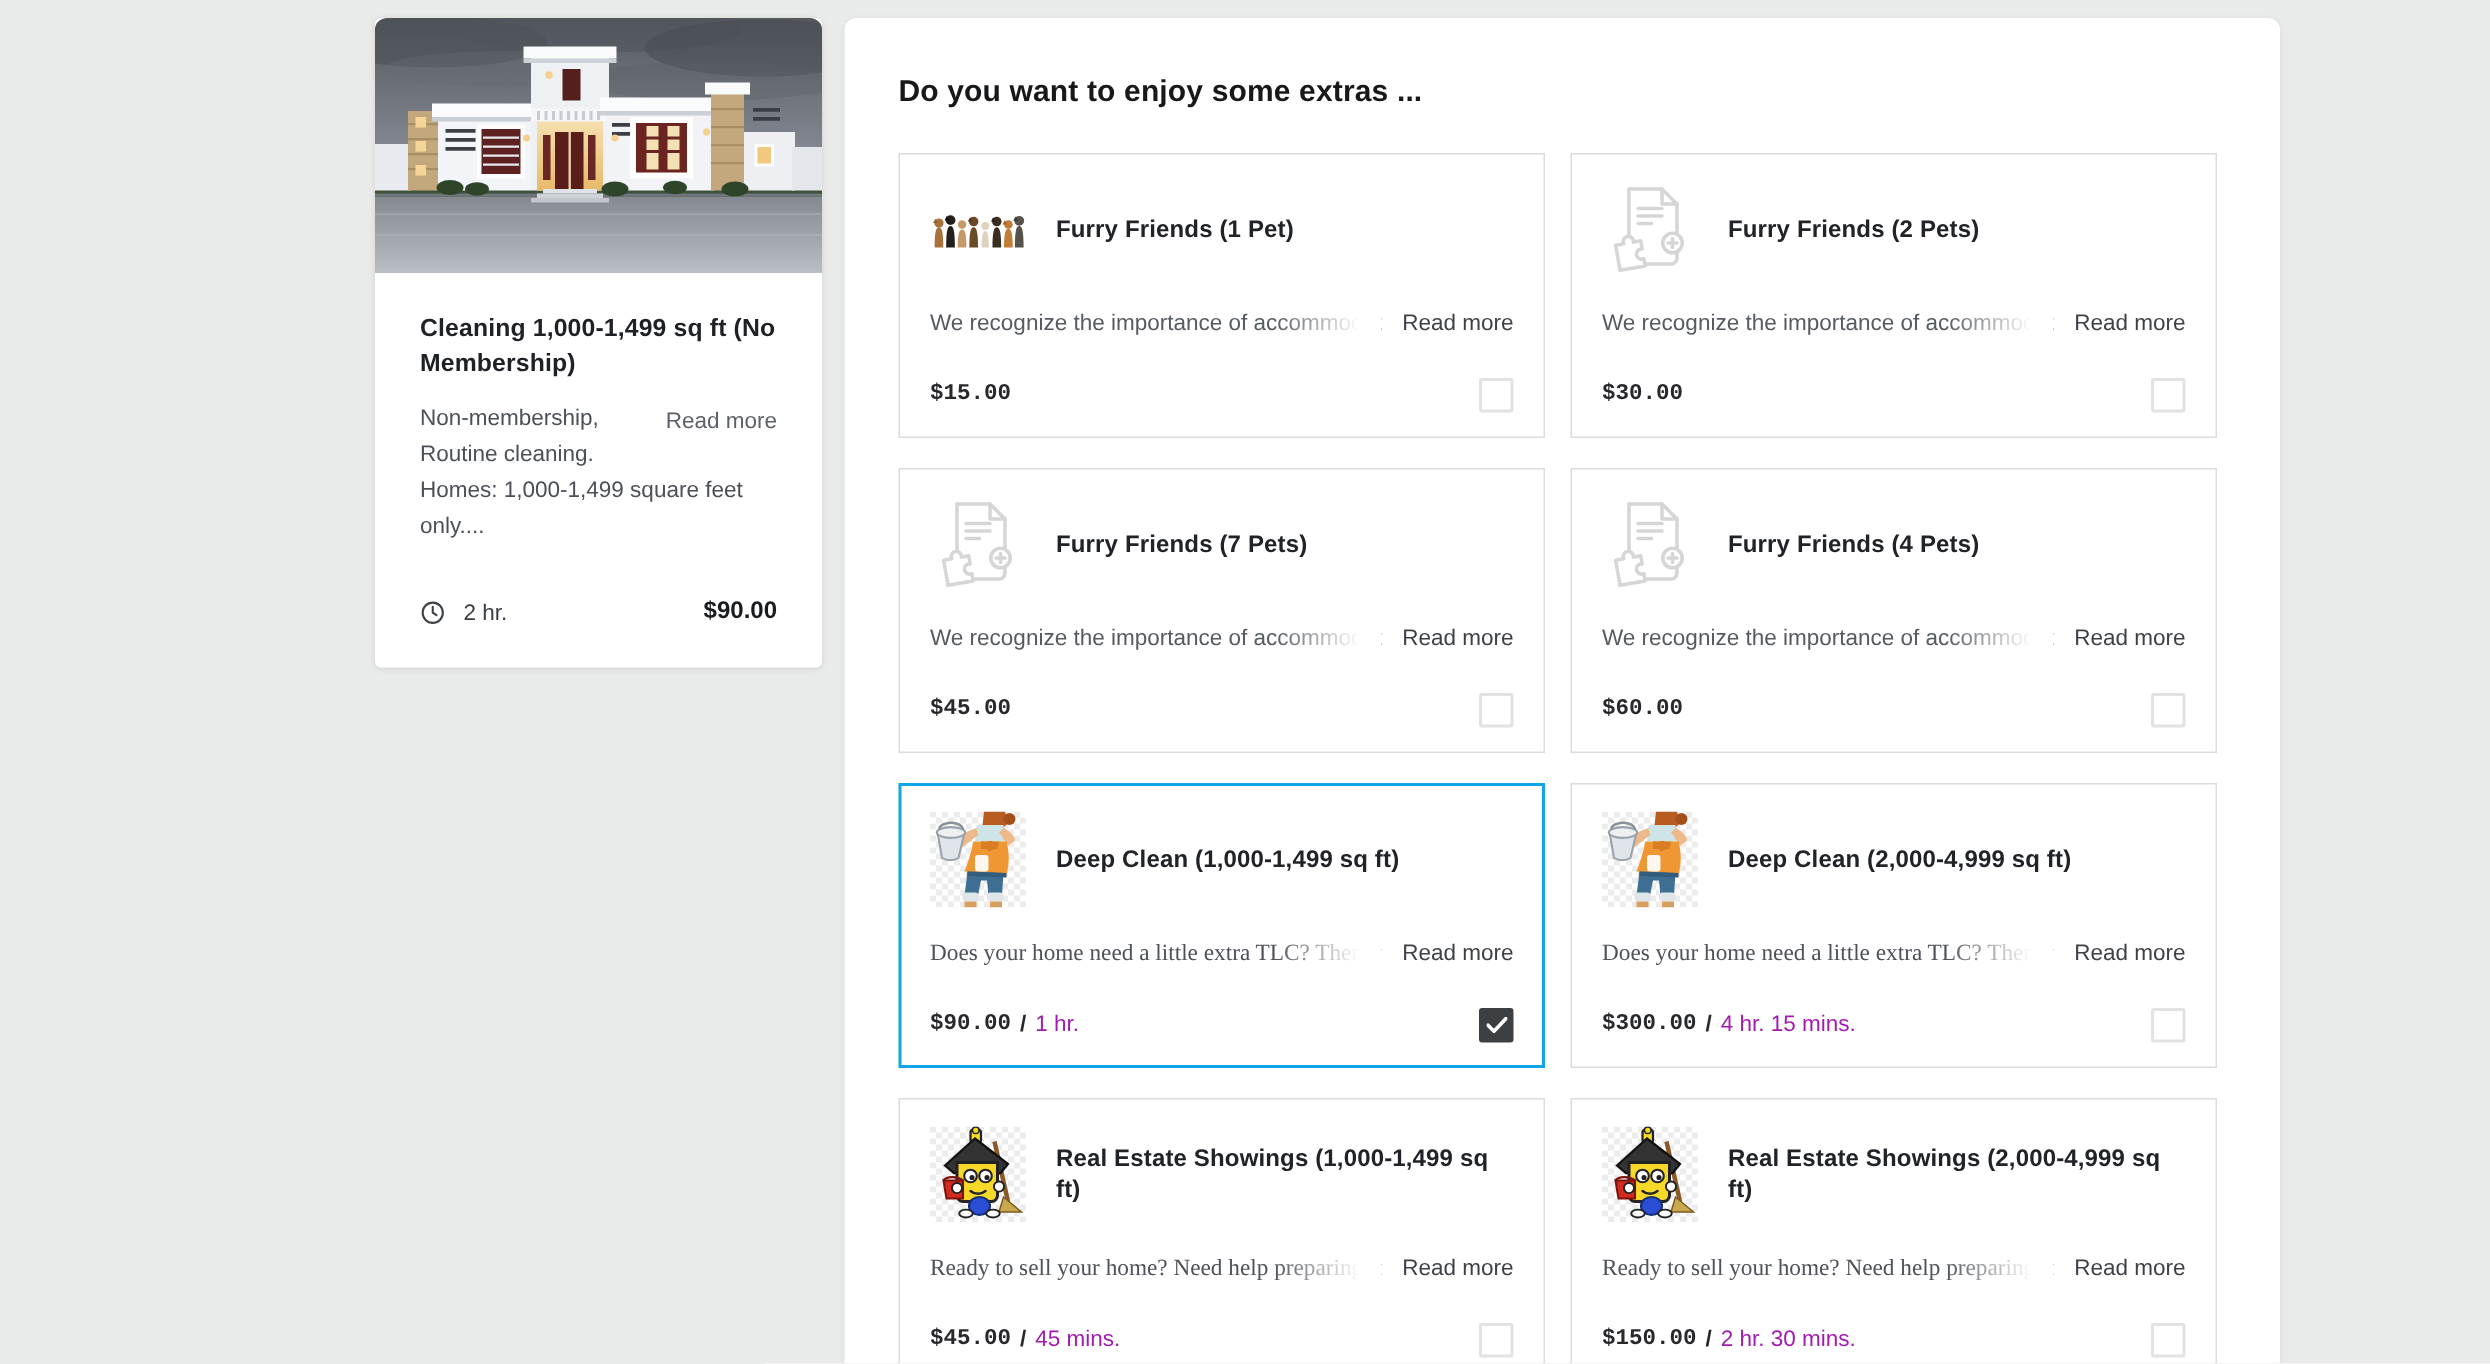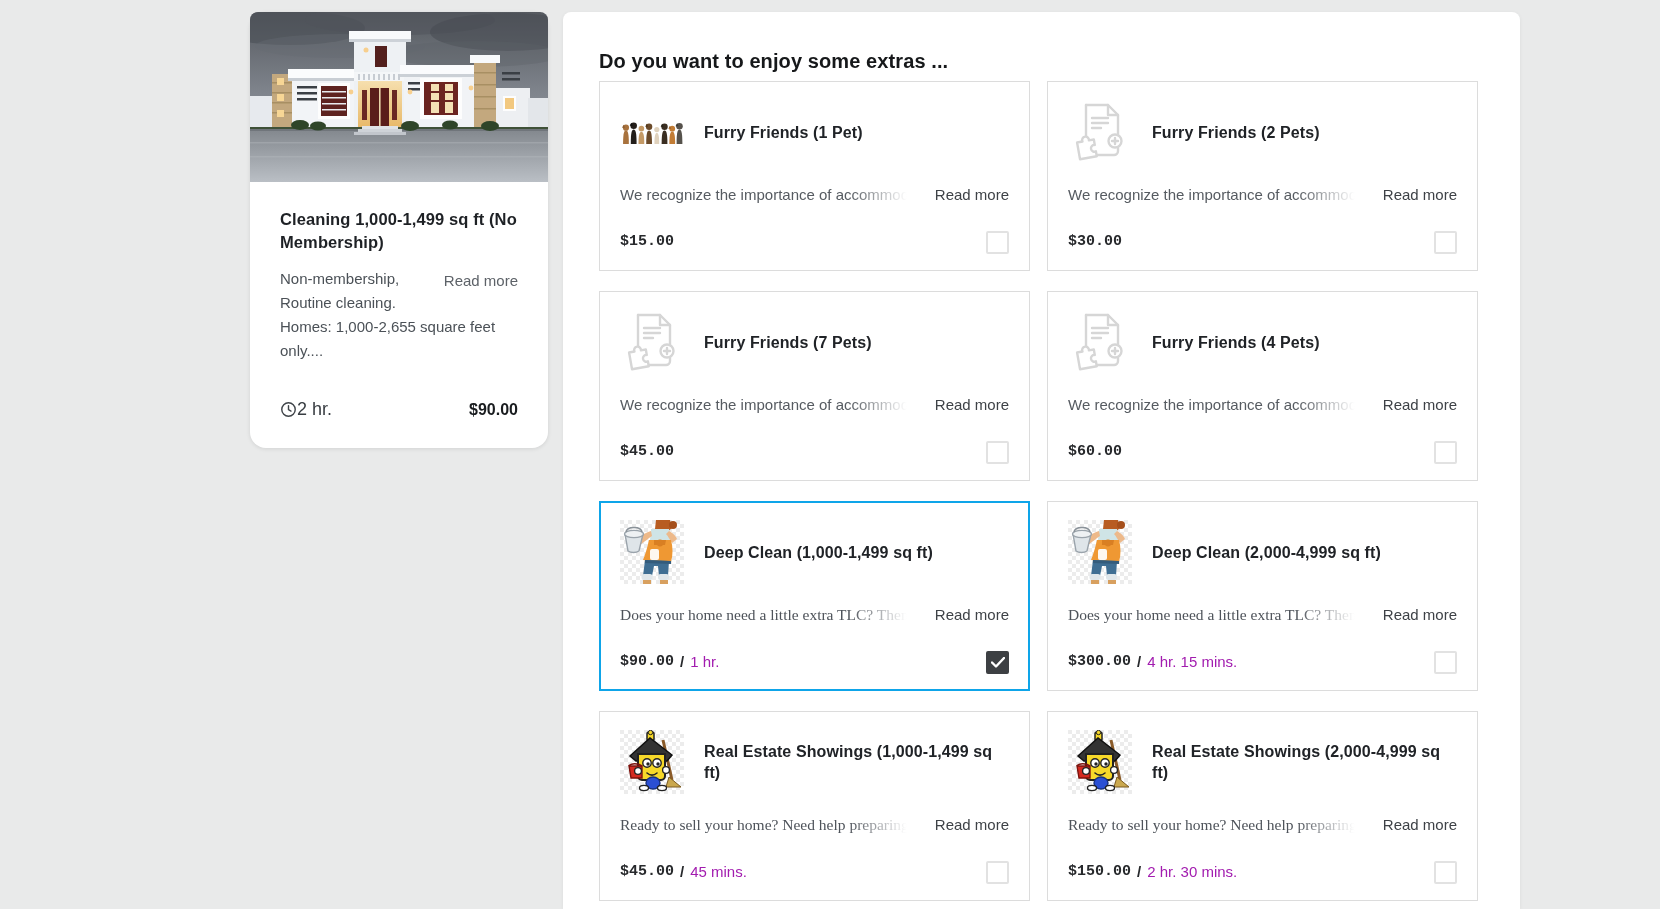--- a/index.html
+++ b/index.html
@@ -8,53 +8,53 @@
     position:relative; overflow:hidden;
     background:#e9eaea;
     font-family:"Liberation Sans","DejaVu Sans",sans-serif;
     -webkit-font-smoothing:antialiased;
   }
   a { text-decoration:none; cursor:pointer; }
 
   
   .summary-card {
     position:absolute; left:250px; top:12px; width:298px;
-    background:#fff; border-radius:16px;
+    background:#fff; border-radius:4px;
     box-shadow:0 1px 4px rgba(0,0,0,.10);
   }
   .summary-photo {
     width:298px; height:170px; border-radius:8px 8px 0 0; overflow:hidden; display:block;
   }
   .summary-body { padding:16px 30px 28px; }
   .summary-title {
     font-size:16.5px; font-weight:700; color:#1e2125; line-height:23px;
     margin-top:10px; letter-spacing:.1px;
   }
   .summary-desc {
     margin-top:13px; font-size:15px; color:#4b5157; line-height:24px;
   }
   .summary-desc .read-more-inline {
     float:right; color:#5d6268; font-size:15px; margin-top:2px;
   }
   .summary-footer {
     margin-top:36px; display:flex; align-items:center; justify-content:space-between;
   }
-  .summary-duration { display:flex; align-items:center; gap:0; font-size:18px; color:#383d42;justify-content:space-between; }
+  .summary-duration { display:flex; align-items:center; gap:12px; font-size:15px; color:#383d42;justify-content:space-between; }
   .summary-price { font-size:16px; font-weight:700; color:#191c1f; }
 
   
   .main-panel {
     position:absolute; left:563px; top:12px; width:957px; height:897px;
     background:#fff; border-radius:8px 8px 0 0;
     box-shadow:0 1px 4px rgba(0,0,0,.06);
     padding:38px 42px 0 36px; overflow:hidden;
   }
   .extras-heading {
     font-size:20px; font-weight:700; color:#16181a; letter-spacing:.1px;
-    margin-bottom:8px;
+    margin-bottom:29px;
   }
   .extras-grid {
     display:grid; grid-template-columns:431px 431px; column-gap:17px; row-gap:20px;
   }
   .extra-card {
     position:relative; height:190px; background:#fff;
     border:1px solid #dcdcdc; padding:18px 20px; cursor:pointer;
   }
   .extra-card.selected { border:2px solid #0ea5e9; padding:17px 19px; }
   .card-head { display:flex; align-items:center; gap:20px; height:64px; }
@@ -215,21 +215,21 @@
       <rect x="112" y="114" width="36" height="3" fill="#dfe2e6"></rect>
         <rect x="108" y="117" width="44" height="3" fill="#cfd3d8"></rect>
         <rect x="104" y="120" width="52" height="3" fill="#c2c6cc"></rect>
       <rect x="0" y="130" width="298" height="1.5" fill="#ffffff" opacity=".14"></rect>
       <rect x="0" y="144" width="298" height="1.5" fill="#ffffff" opacity=".10"></rect>
     </svg>
   </div>
   <div class="summary-body">
     <h2 class="summary-title">Cleaning 1,000-1,499 sq ft (No Membership)</h2>
     <p class="summary-desc">
-      <a class="read-more-inline">Read more</a><span>Non-membership, Routine cleaning. Homes: 1,000-2,655 square feet only....</span>
+      <a class="read-more-inline">Read more</a><span>Non-membership, Routine cleaning. Homes: 1,000-1,499 square feet only....</span>
     </p>
     <div class="summary-footer">
       <span class="summary-duration">
         <svg width="17" height="17" viewBox="0 0 24 24" fill="none" stroke="#3f4449" stroke-width="2" stroke-linecap="round">
             <circle cx="12" cy="12" r="9.5"></circle>
             <path d="M12 6.5V12l3.5 2.2"></path>
           </svg>
         <span>2 hr.</span>
       </span>
       <span class="summary-price">$90.00</span>

